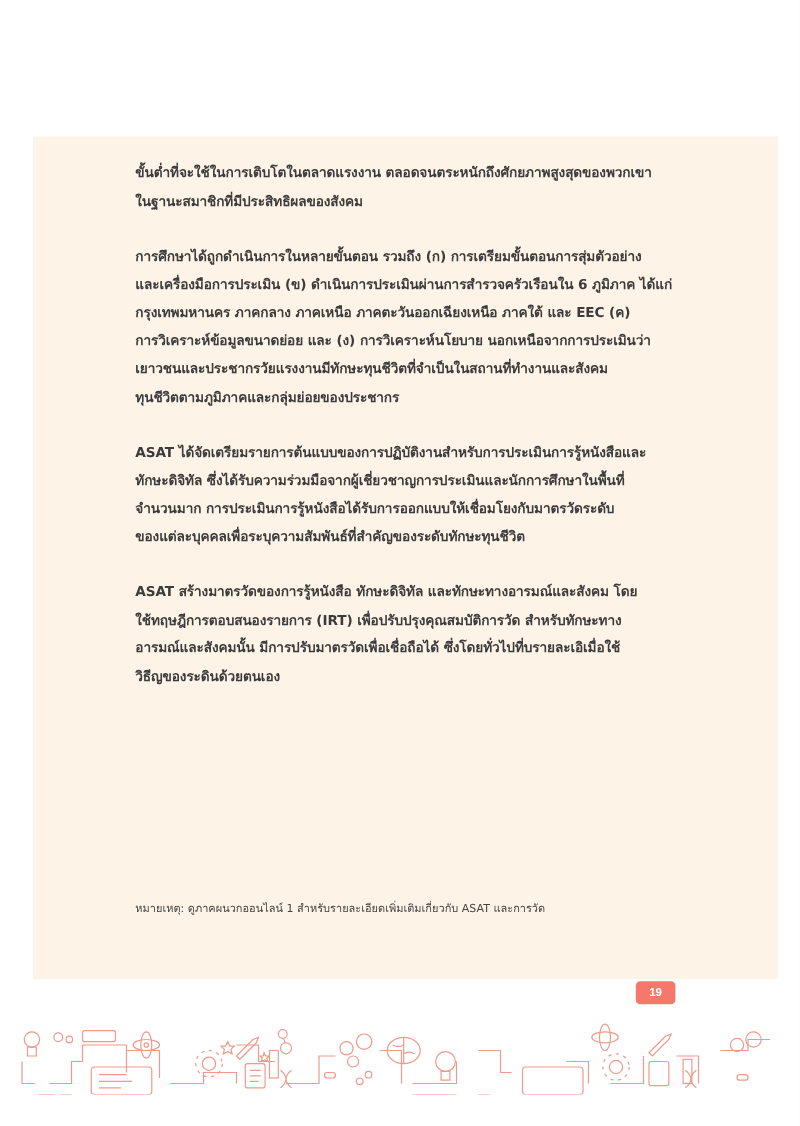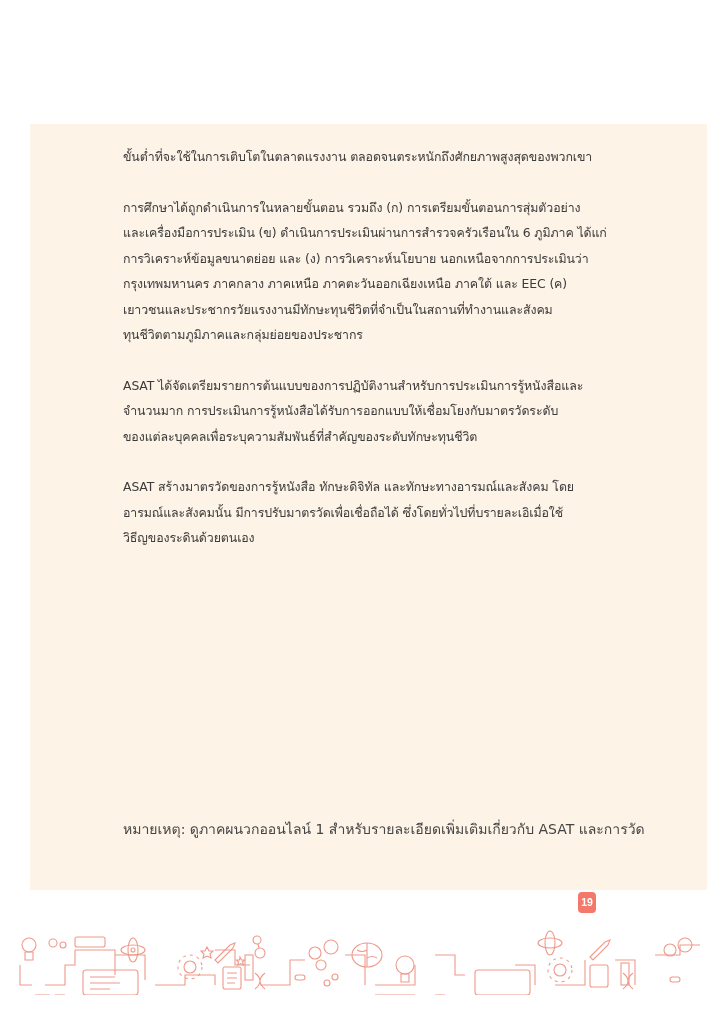--- a/index.html
+++ b/index.html
@@ -21,33 +21,34 @@
       left: 123px; top: 144px;
       width: 480px;
     }
     .para {
       font-size: 12.4px;
       line-height: 25.5px;
       margin: 0 0 25px 0;
       text-align: justify;
       color: #3b3b3b;
       letter-spacing: -0.1px;
+      font-weight: bold;
     }
     .para .line { display: block; white-space: nowrap; }
     .note {
       position: absolute;
       left: 123px; top: 818px;
-      font-size: 14px;
+      font-size: 10px;
       color: #444;
       white-space: nowrap;
     }
     .page-badge {
       position: absolute;
       left: 578px; top: 892px;
-      width: 18px; height: 21px;
+      width: 36px; height: 21px;
       background: #f4796a;
       border-radius: 4px;
       color: #fff;
       font-weight: bold;
       font-size: 10.5px;
       line-height: 21px;
       text-align: center;
       font-family: "Liberation Sans", sans-serif;
     }
     .illustration {
@@ -57,36 +58,39 @@
     }
   </style>
 </head>
 <body>
 
 <div class="panel"></div>
 
 <div class="content">
   <p class="para">
     <span class="line">ขั้นต่ำที่จะใช้ในการเติบโตในตลาดแรงงาน ตลอดจนตระหนักถึงศักยภาพสูงสุดของพวกเขา</span>
+    <span class="line">ในฐานะสมาชิกที่มีประสิทธิผลของสังคม</span>
   </p>
   <p class="para">
     <span class="line">การศึกษาได้ถูกดำเนินการในหลายขั้นตอน รวมถึง (ก) การเตรียมขั้นตอนการสุ่มตัวอย่าง</span>
     <span class="line">และเครื่องมือการประเมิน (ข) ดำเนินการประเมินผ่านการสำรวจครัวเรือนใน 6 ภูมิภาค ได้แก่</span>
+    <span class="line">กรุงเทพมหานคร ภาคกลาง ภาคเหนือ ภาคตะวันออกเฉียงเหนือ ภาคใต้ และ EEC (ค)</span>
     <span class="line">การวิเคราะห์ข้อมูลขนาดย่อย และ (ง) การวิเคราะห์นโยบาย นอกเหนือจากการประเมินว่า</span>
-    <span class="line">กรุงเทพมหานคร ภาคกลาง ภาคเหนือ ภาคตะวันออกเฉียงเหนือ ภาคใต้ และ EEC (ค)</span>
     <span class="line">เยาวชนและประชากรวัยแรงงานมีทักษะทุนชีวิตที่จำเป็นในสถานที่ทำงานและสังคม</span>
     <span class="line">ทุนชีวิตตามภูมิภาคและกลุ่มย่อยของประชากร</span>
   </p>
   <p class="para">
     <span class="line">ASAT ได้จัดเตรียมรายการต้นแบบของการปฏิบัติงานสำหรับการประเมินการรู้หนังสือและ</span>
+    <span class="line">ทักษะดิจิทัล ซึ่งได้รับความร่วมมือจากผู้เชี่ยวชาญการประเมินและนักการศึกษาในพื้นที่</span>
     <span class="line">จำนวนมาก การประเมินการรู้หนังสือได้รับการออกแบบให้เชื่อมโยงกับมาตรวัดระดับ</span>
     <span class="line">ของแต่ละบุคคลเพื่อระบุความสัมพันธ์ที่สำคัญของระดับทักษะทุนชีวิต</span>
   </p>
   <p class="para">
     <span class="line">ASAT สร้างมาตรวัดของการรู้หนังสือ ทักษะดิจิทัล และทักษะทางอารมณ์และสังคม โดย</span>
+    <span class="line">ใช้ทฤษฎีการตอบสนองรายการ (IRT) เพื่อปรับปรุงคุณสมบัติการวัด สำหรับทักษะทาง</span>
     <span class="line">อารมณ์และสังคมนั้น มีการปรับมาตรวัดเพื่อเชื่อถือได้ ซึ่งโดยทั่วไปที่บรายละเอิเมื่อใช้</span>
     <span class="line">วิธีญของระดินด้วยตนเอง</span>
   </p>
 </div>
 
 <div class="note">หมายเหตุ: ดูภาคผนวกออนไลน์ 1 สำหรับรายละเอียดเพิ่มเติมเกี่ยวกับ ASAT  และการวัด</div>
 
 <div class="page-badge">19</div>
 
 <svg class="illustration" viewBox="0 0 700 70" fill="none" stroke="#ef9a8c" stroke-width="1.1">

